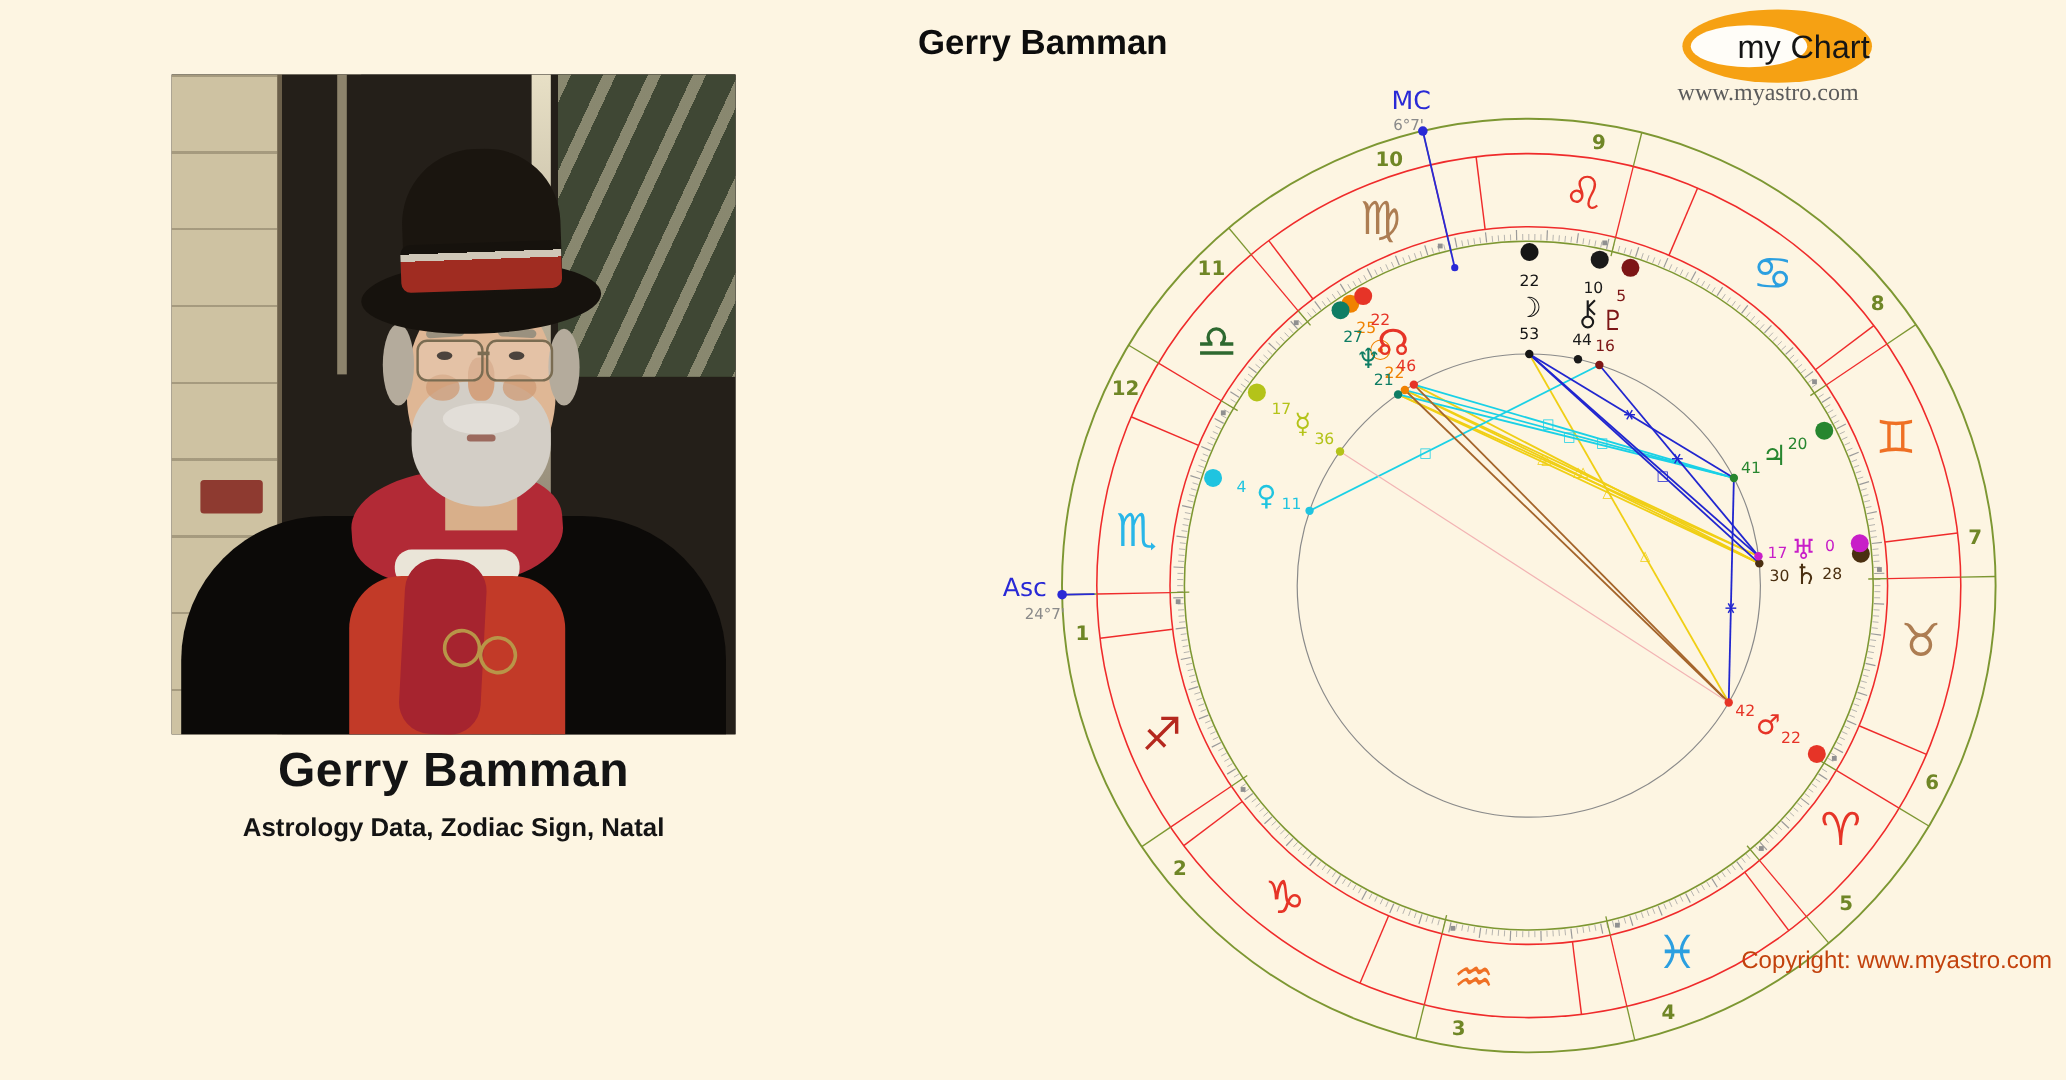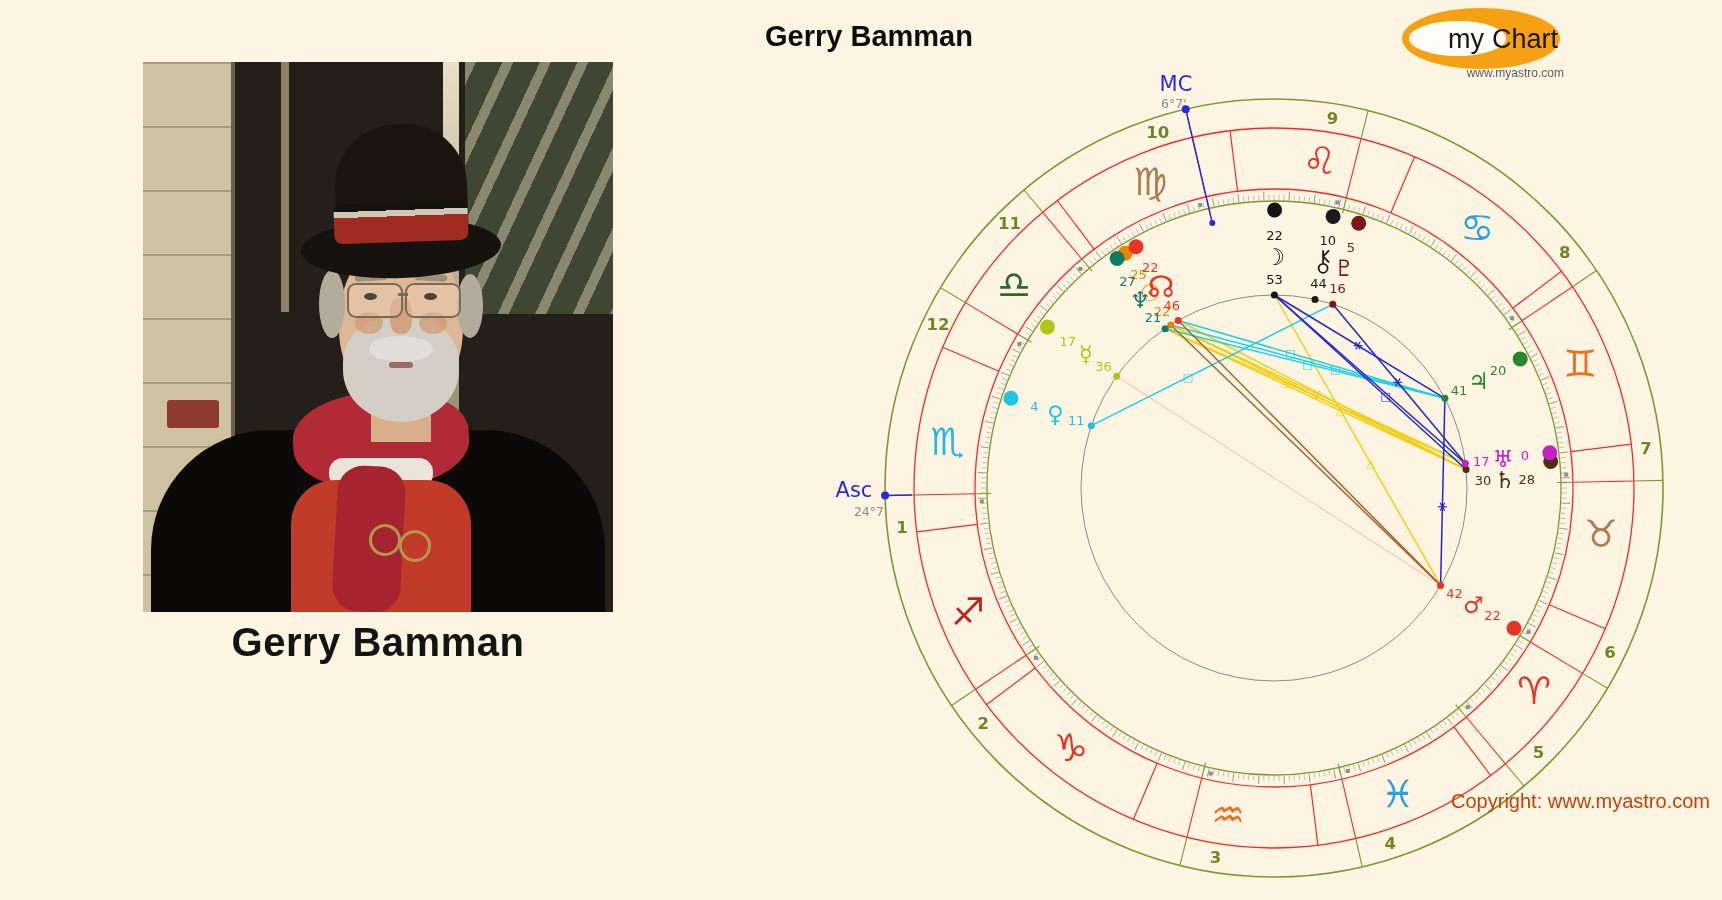--- a/index.html
+++ b/index.html
@@ -10,21 +10,21 @@
   #photo{left:143px;top:62px;width:470px;height:550px;overflow:hidden;background:#241f19;}
   .ph{position:absolute;}
   #left-name{left:143px;top:620px;width:470px;text-align:center;font-size:40px;font-weight:800;color:#141414;letter-spacing:.5px;}
   #left-sub{left:123px;top:676px;width:510px;text-align:center;font-size:21.5px;font-weight:700;color:#141414;line-height:28px;}
   
   #chart-title{left:765px;top:20px;font-size:29px;font-weight:800;color:#0d0d0d;}
   #logo{left:1402px;top:8px;width:158px;height:61px;background:#f6a113;border-radius:50%;}
   #logo-white{left:1409px;top:21px;width:97px;height:35px;background:#fffdf8;border-radius:50%;}
   #logo-my{left:1448px;top:24px;font-size:27px;font-weight:500;color:#151515;}
   #logo-astro{left:1492px;top:24px;font-size:27px;font-weight:500;color:#151515;}
-  #website{left:1398px;top:66px;width:166px;text-align:right;font-size:12px;color:#5c5c5c;}
+  #website{left:1398px;top:66px;width:166px;text-align:left;font-size:20px;color:#5c5c5c;font-family:Liberation Serif, serif;}
   #copyright{right:12px;top:790px;font-size:20px;color:#c2410c;}
   #chart-layer{left:0;top:0;width:1722px;height:900px;}
 </style>
 </head>
 <body>
 
 <div id="stage">
 
   <div class="abs" id="photo">
     <div class="ph" style="left:0;top:0;width:88px;height:550px;background:#cec2a2;background-image:repeating-linear-gradient(180deg,rgba(90,80,60,.35) 0 2px,transparent 2px 64px);border-right:4px solid #6b5f4a;"></div>
@@ -59,20 +59,21 @@
     <div class="ph" style="left:204px;top:221px;width:52px;height:31px;border:2px solid #7a6c52;border-radius:9px;background:rgba(255,255,255,.16);"></div>
     <div class="ph" style="left:262px;top:221px;width:52px;height:31px;border:2px solid #7a6c52;border-radius:9px;background:rgba(255,255,255,.16);"></div>
     <div class="ph" style="left:255px;top:231px;width:10px;height:3px;background:#7a6c52;"></div>
     <div class="ph" style="left:158px;top:156px;width:200px;height:60px;background:#16120d;border-radius:50%;transform:rotate(-2deg);"></div>
     <div class="ph" style="left:192px;top:62px;width:132px;height:122px;background:linear-gradient(180deg,#1a150f 0 70%,#16120d 100%);border-radius:62px 62px 10px 10px;transform:rotate(-2deg);"></div>
     <div class="ph" style="left:191px;top:140px;width:134px;height:40px;background:linear-gradient(180deg,#16120d 0 8px,#cfc7b8 8px 14px,#a02c21 14px 40px);border-radius:8px;transform:rotate(-2deg);"></div>
   </div>
 
   <div class="abs" id="left-name">Gerry Bamman</div>
   <div class="abs" id="left-sub">
+    <div>Astrology Data, Zodiac Sign, Natal</div>
   </div>
 
   <div class="abs" id="chart-title">Gerry Bamman</div>
   <div class="abs" id="logo"></div>
   <div class="abs" id="logo-white"></div>
   <div class="abs" id="logo-my">my</div>
   <div class="abs" id="logo-astro">Chart</div>
   <div class="abs" id="website">www.myastro.com</div>
 
   <div class="abs" id="chart-layer"><svg width="1722" height="900" viewBox="0 0 1722 900">

